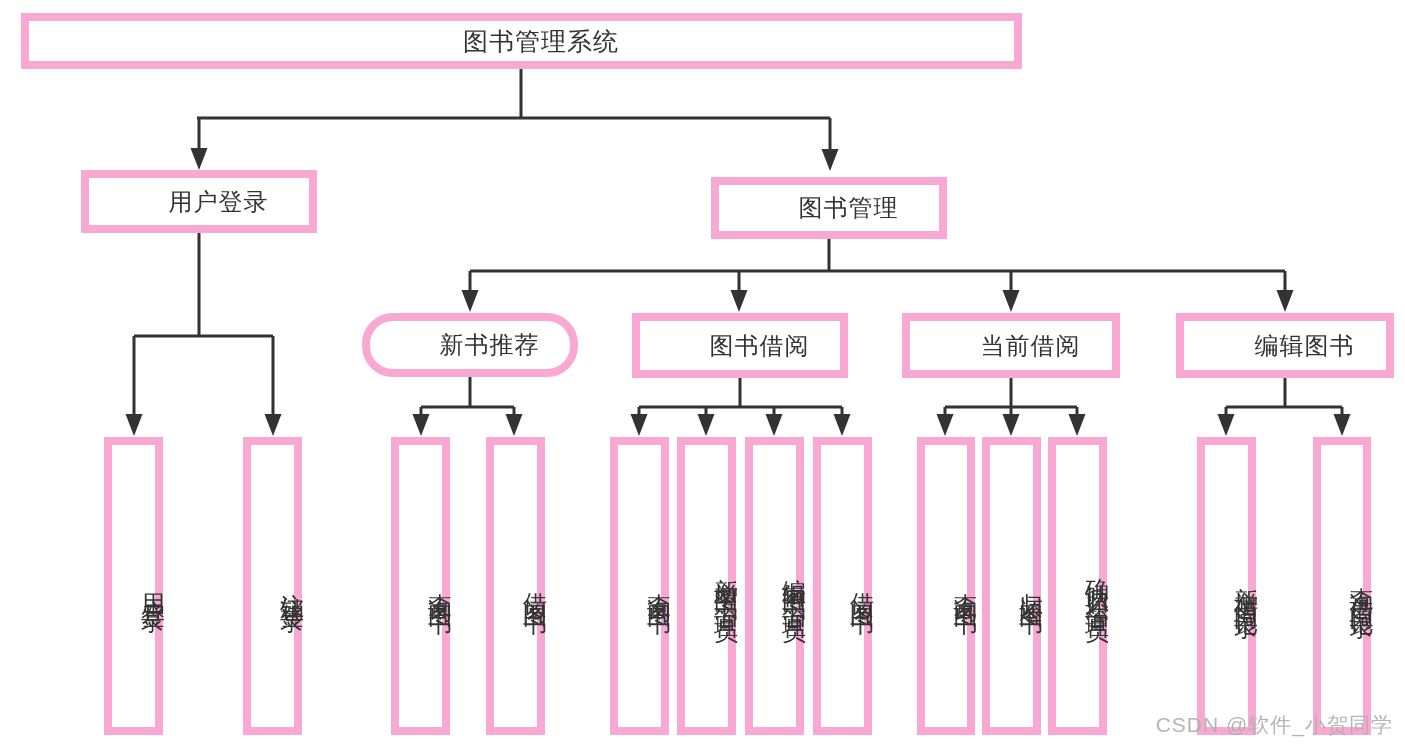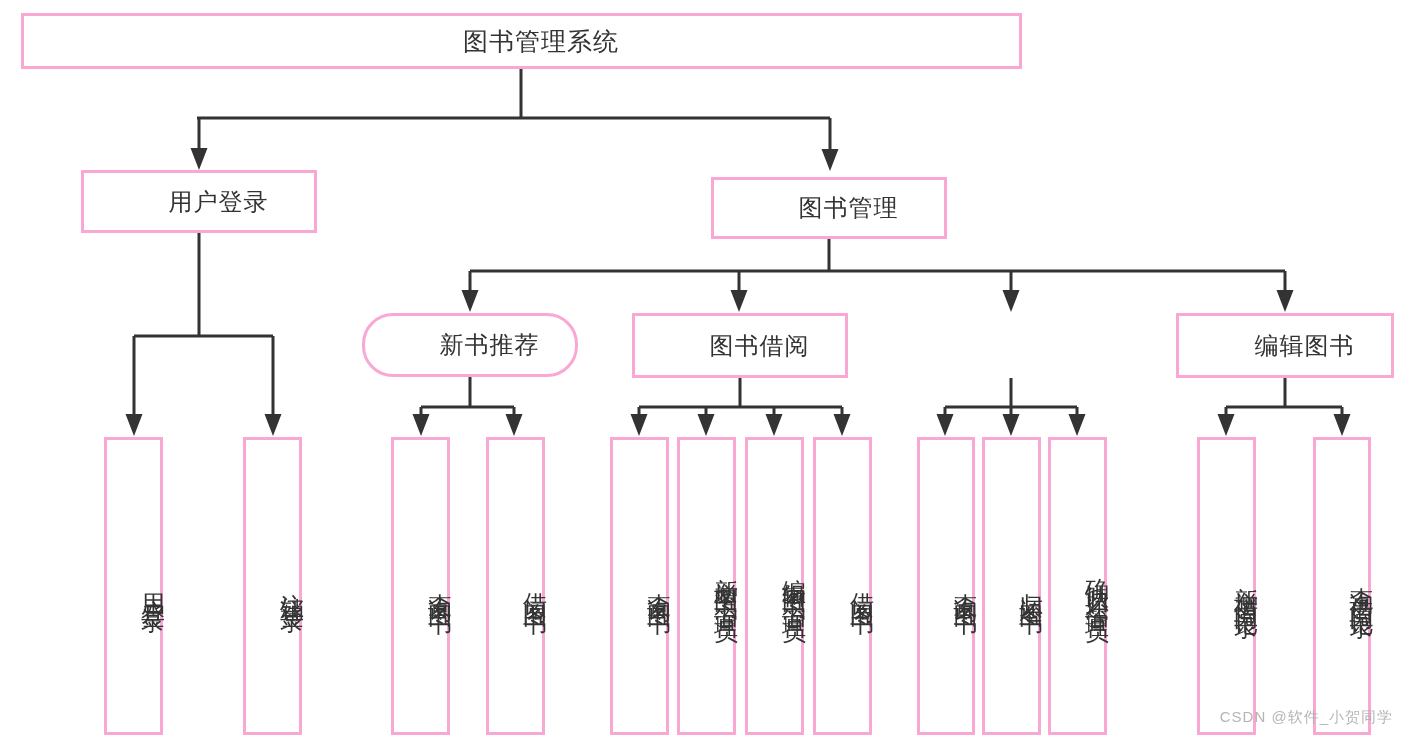--- a/index.html
+++ b/index.html
@@ -19,21 +19,21 @@
     position: absolute;
     left: 0; top: 0;
     width: 1405px;
     height: 747px;
     z-index: 1;
   }
   .node {
     position: absolute;
     box-sizing: border-box;
     background: #ffffff;
-    border: 3px solid #f9a8d4;
+    border: 8px solid #f9a8d4;
     color: #333333;
     display: flex;
     align-items: center;
     justify-content: center;
     z-index: 2;
     text-align: center;
     padding-left: 39px;
   }
   .h-node {
     font-size: 24px;
@@ -45,22 +45,22 @@
   }
   .v-node {
     writing-mode: vertical-rl;
     font-size: 24px;
     letter-spacing: 6px;
     line-height: 1;
   }
   .watermark {
     position: absolute;
     right: 12px;
-    bottom: 20px;
-    font-size: 15px;
+    bottom: 8px;
+    font-size: 21px;
     color: rgba(175,175,175,0.92);
     z-index: 3;
     letter-spacing: 1px;
     white-space: nowrap;
   }
 </style>
 </head>
 <body>
 
 <div class="stage">
@@ -130,20 +130,23 @@
   <div class="node h-node" style="left:711px; top:177px; width:236px; height:62px;">
     <span>图书管理</span>
   </div>
 
   <div class="node h-node" style="left:362px; top:313px; width:216px; height:64px;border-radius:31px;">
     <span>新书推荐</span>
   </div>
   <div class="node h-node" style="left:632px; top:313px; width:216px; height:65px;">
     <span>图书借阅</span>
   </div>
+  <div class="node h-node" style="left:902px; top:313px; width:218px; height:65px;">
+    <span>当前借阅</span>
+  </div>
   <div class="node h-node" style="left:1176px; top:313px; width:218px; height:65px;">
     <span>编辑图书</span>
   </div>
 
   <div class="node v-node" style="left:104px; top:437px; width:59px; height:298px;">
     <span>用户登录</span>
   </div>
   <div class="node v-node" style="left:243px; top:437px; width:59px; height:298px;">
     <span>注销登录</span>
   </div>

